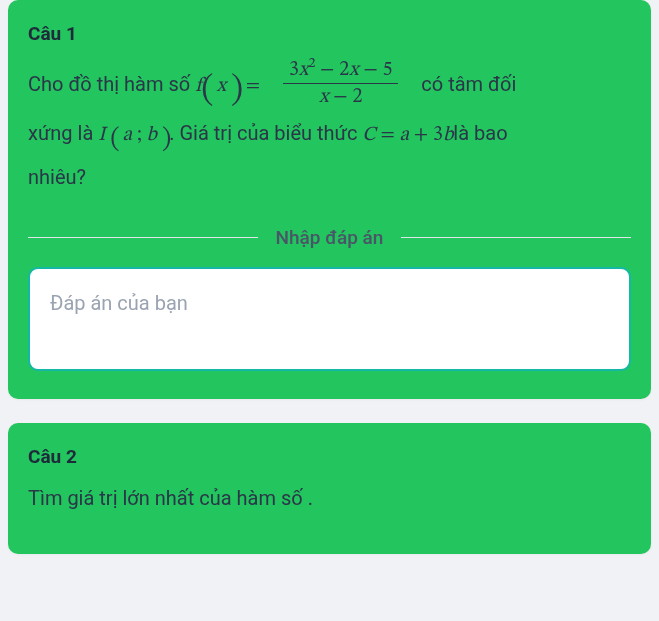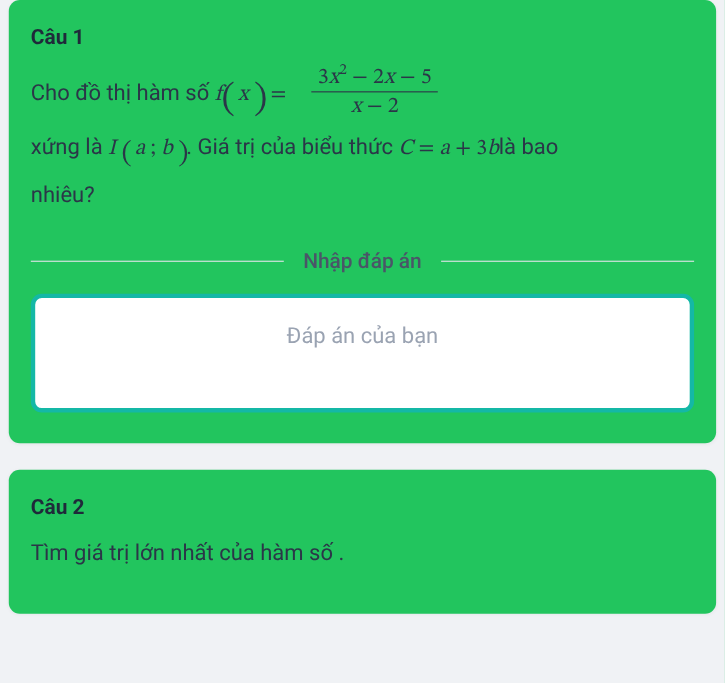--- a/index.html
+++ b/index.html
@@ -76,45 +76,44 @@
     height: 1px;
     background: #e1e5ea;
   }
   .divider-text {
     padding: 0 18px;
     color: #4a5568;
     font-size: 19px;
     font-weight: 500;
   }
   .answer-box {
-    border: 4px solid #14b8a6;
+    border: 2px solid #14b8a6;
     border-radius: 10px;
     padding: 22px 20px 54px 20px;
     font-size: 20px;
     color: #9aa3b2;
     background: #ffffff;
-    text-align: center;
   }
   .q2-text {
     font-size: 20px;
     color: #2b3648;
     line-height: 1.6;
   }
 </style>
 </head>
 <body>
 
 <div class="card">
   <div class="q-title">Câu 1</div>
 
   <div class="q-body">
     <span>Cho đồ thị hàm số </span><span class="math">f</span><span class="math paren-big">(</span>&nbsp;<span class="math">x</span>&nbsp;<span class="math paren-big">)</span><span class="math math-up"> = </span><span class="frac math">
       <span class="num"><span class="math-up">3</span><span>x</span><span class="sup math-up">2</span><span class="math-up"> − 2</span><span>x</span><span class="math-up"> − 5</span></span>
       <span class="den"><span>x</span><span class="math-up"> − 2</span></span>
-    </span><br>
+    </span><span> có tâm đối</span><br>
     <span>xứng là </span><span class="math">I</span>&nbsp;<span class="math paren-big" style="font-size:26px;top:0;">(</span>&nbsp;<span class="math">a</span><span class="math math-up"> ; </span><span class="math">b</span>&nbsp;<span class="math paren-big" style="font-size:26px;top:0;">)</span><span>. Giá trị của biểu thức </span><span class="math">C</span><span class="math math-up"> = </span><span class="math">a</span><span class="math math-up"> + 3</span><span class="math">b</span><span>là bao</span><br>
     <span>nhiêu?</span>
   </div>
 
   <div class="divider-wrap">
     <div class="divider-line"></div>
     <div class="divider-text">Nhập đáp án</div>
     <div class="divider-line"></div>
   </div>
 

